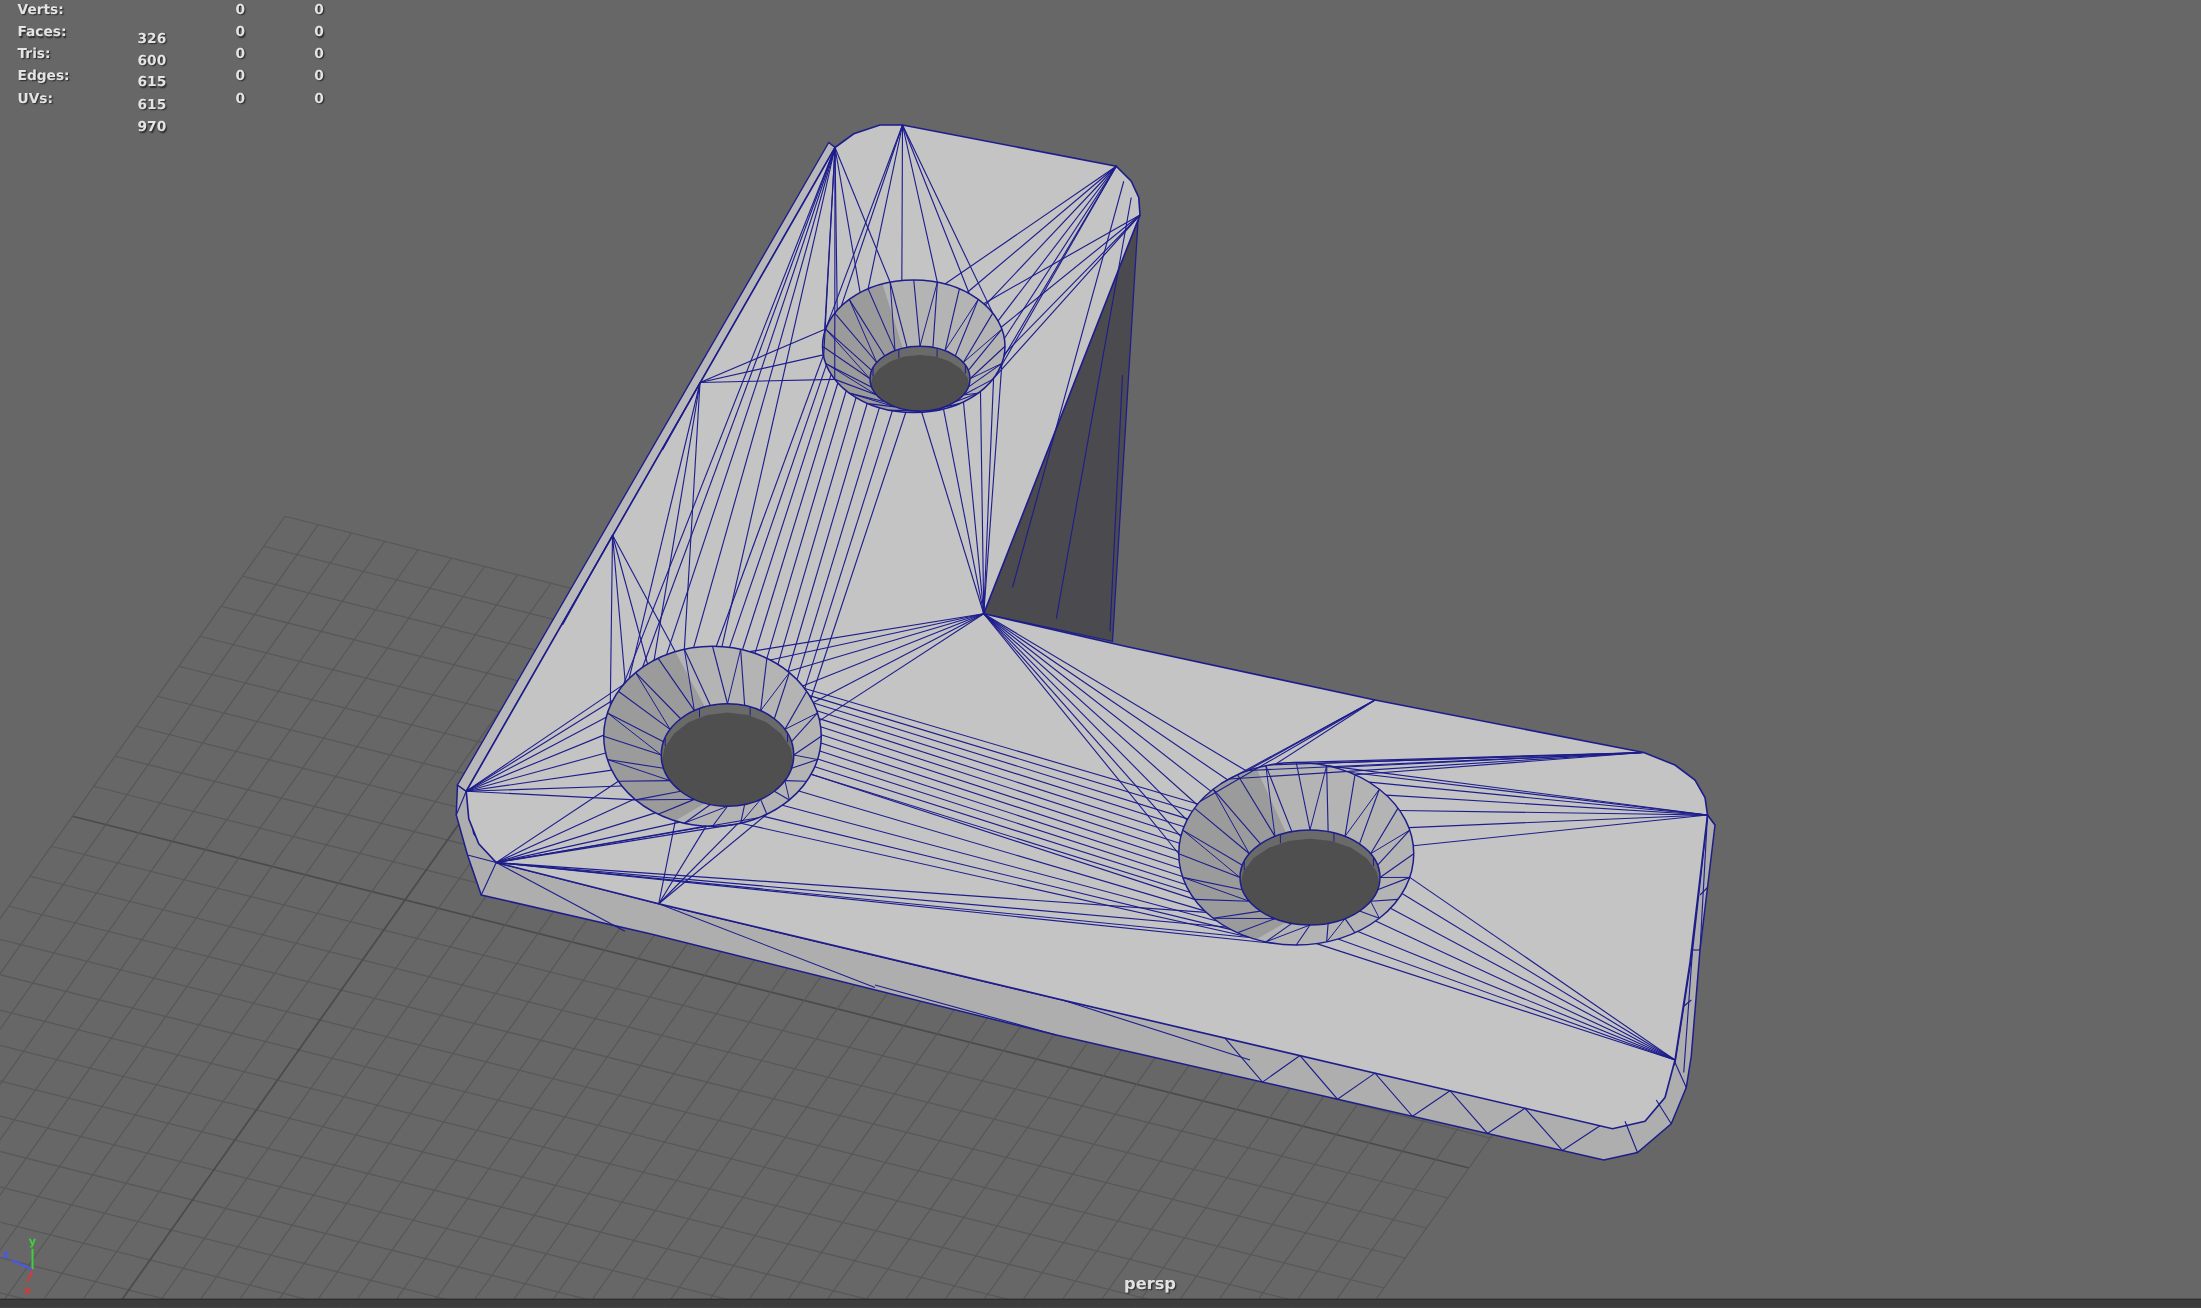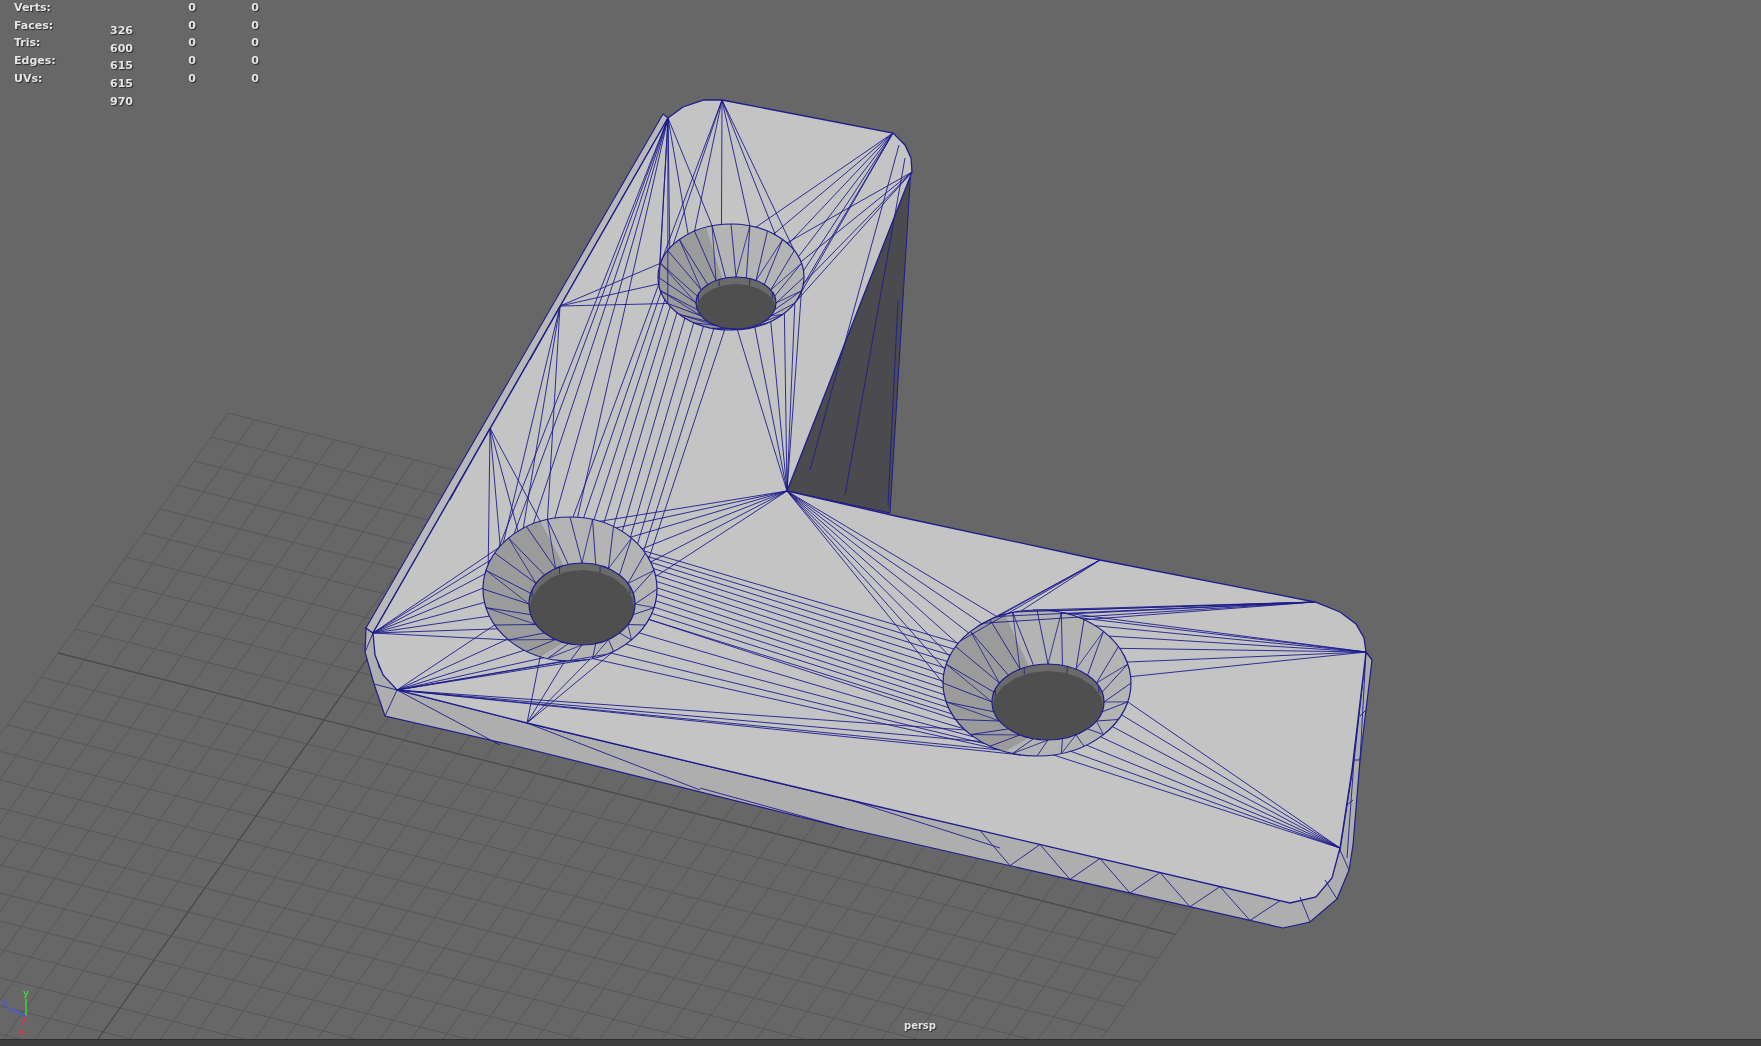--- a/index.html
+++ b/index.html
@@ -7,21 +7,21 @@
          background:#676767;font-family:"DejaVu Sans",sans-serif;}
   #scene{position:absolute;left:0;top:0;}
   .hud{position:absolute;left:0;top:1px;z-index:5;}
   .hud-row{position:absolute;left:0;height:18px;width:280px;}
   .hud-label{position:absolute;left:14px;top:0;font-size:11px;font-weight:bold;
              color:#e4e4e4;text-shadow:1px 1px 1px rgba(30,30,30,.8);}
   .hud-val{position:absolute;top:0;width:63px;text-align:right;font-size:11px;
            font-weight:bold;color:#e4e4e4;text-shadow:1px 1px 1px rgba(30,30,30,.8);}
   .v1{left:70px;margin-top:23px;} .v2{left:133px;} .v3{left:196px;}
   #cam-label{position:absolute;left:845px;top:1020px;width:150px;text-align:center;
-             font-size:10px;font-weight:bold;color:#e2e2e2;z-index:5;
+             font-size:13px;font-weight:bold;color:#e2e2e2;z-index:5;
              text-shadow:1px 1px 1px rgba(30,30,30,.8);}
   #bottom-bar{position:absolute;left:0;top:1039px;width:1761px;height:7px;
               background:#3d3d3d;border-top:1px solid #2e2e2e;z-index:4;}
 </style>
 </head>
 <body>
 
 <div id="stage">
   <svg id="scene" width="1761" height="1046">
       <rect x="0" y="0" width="1761" height="1046" fill="#676767"></rect>

